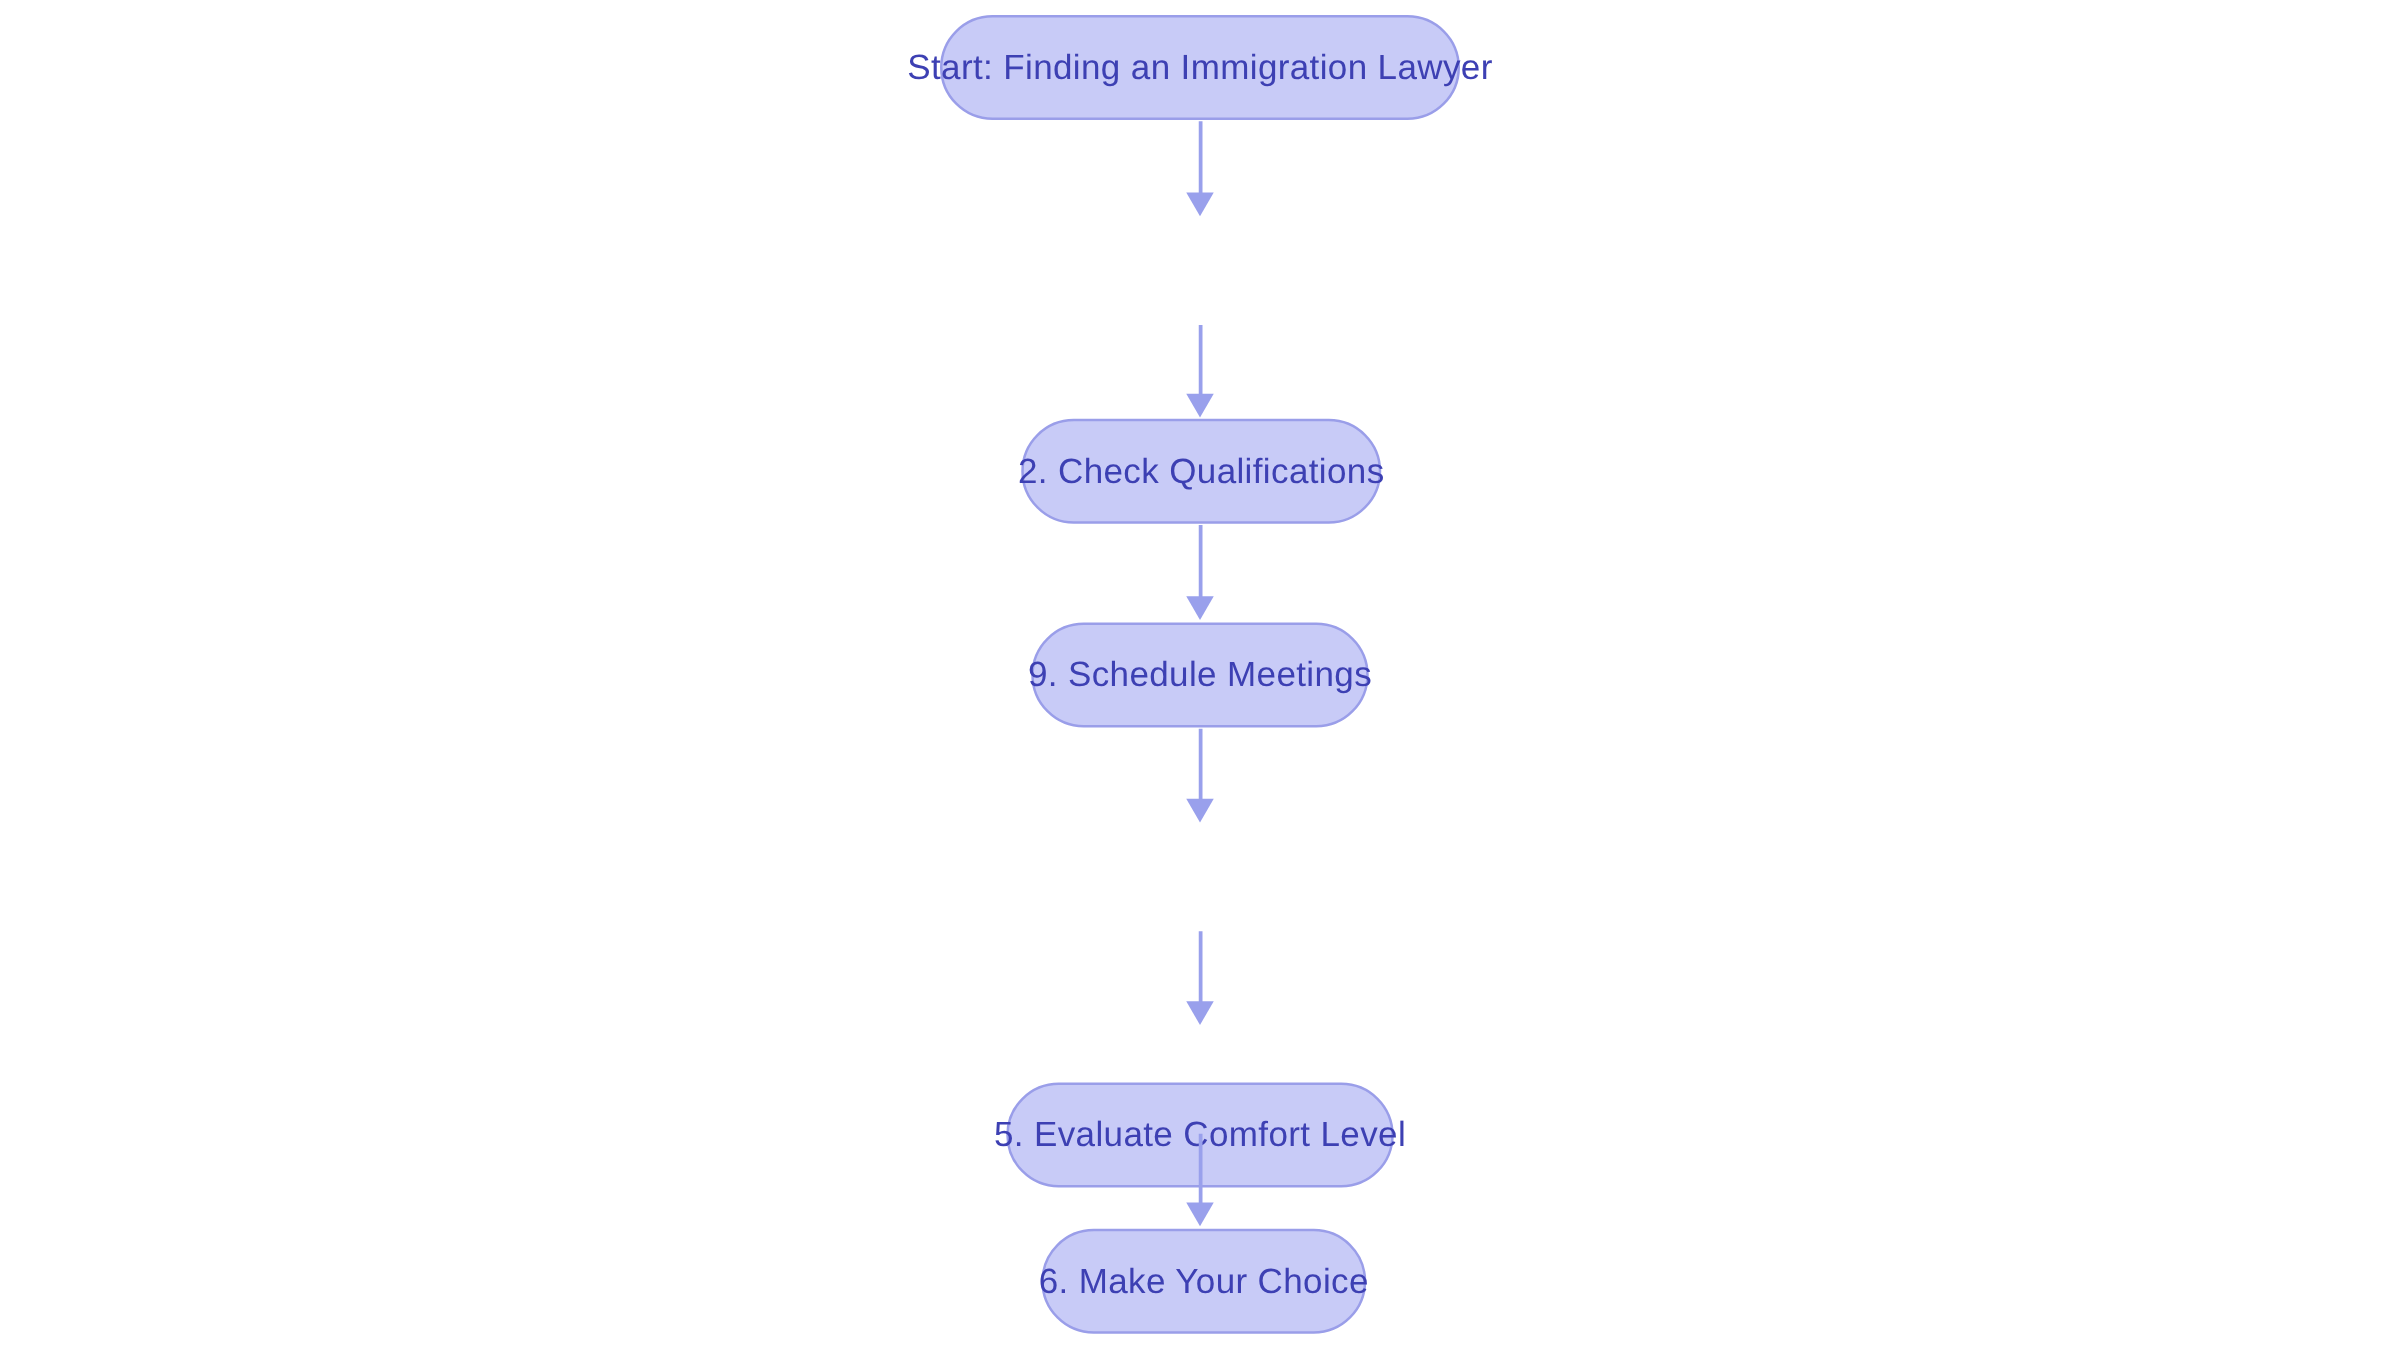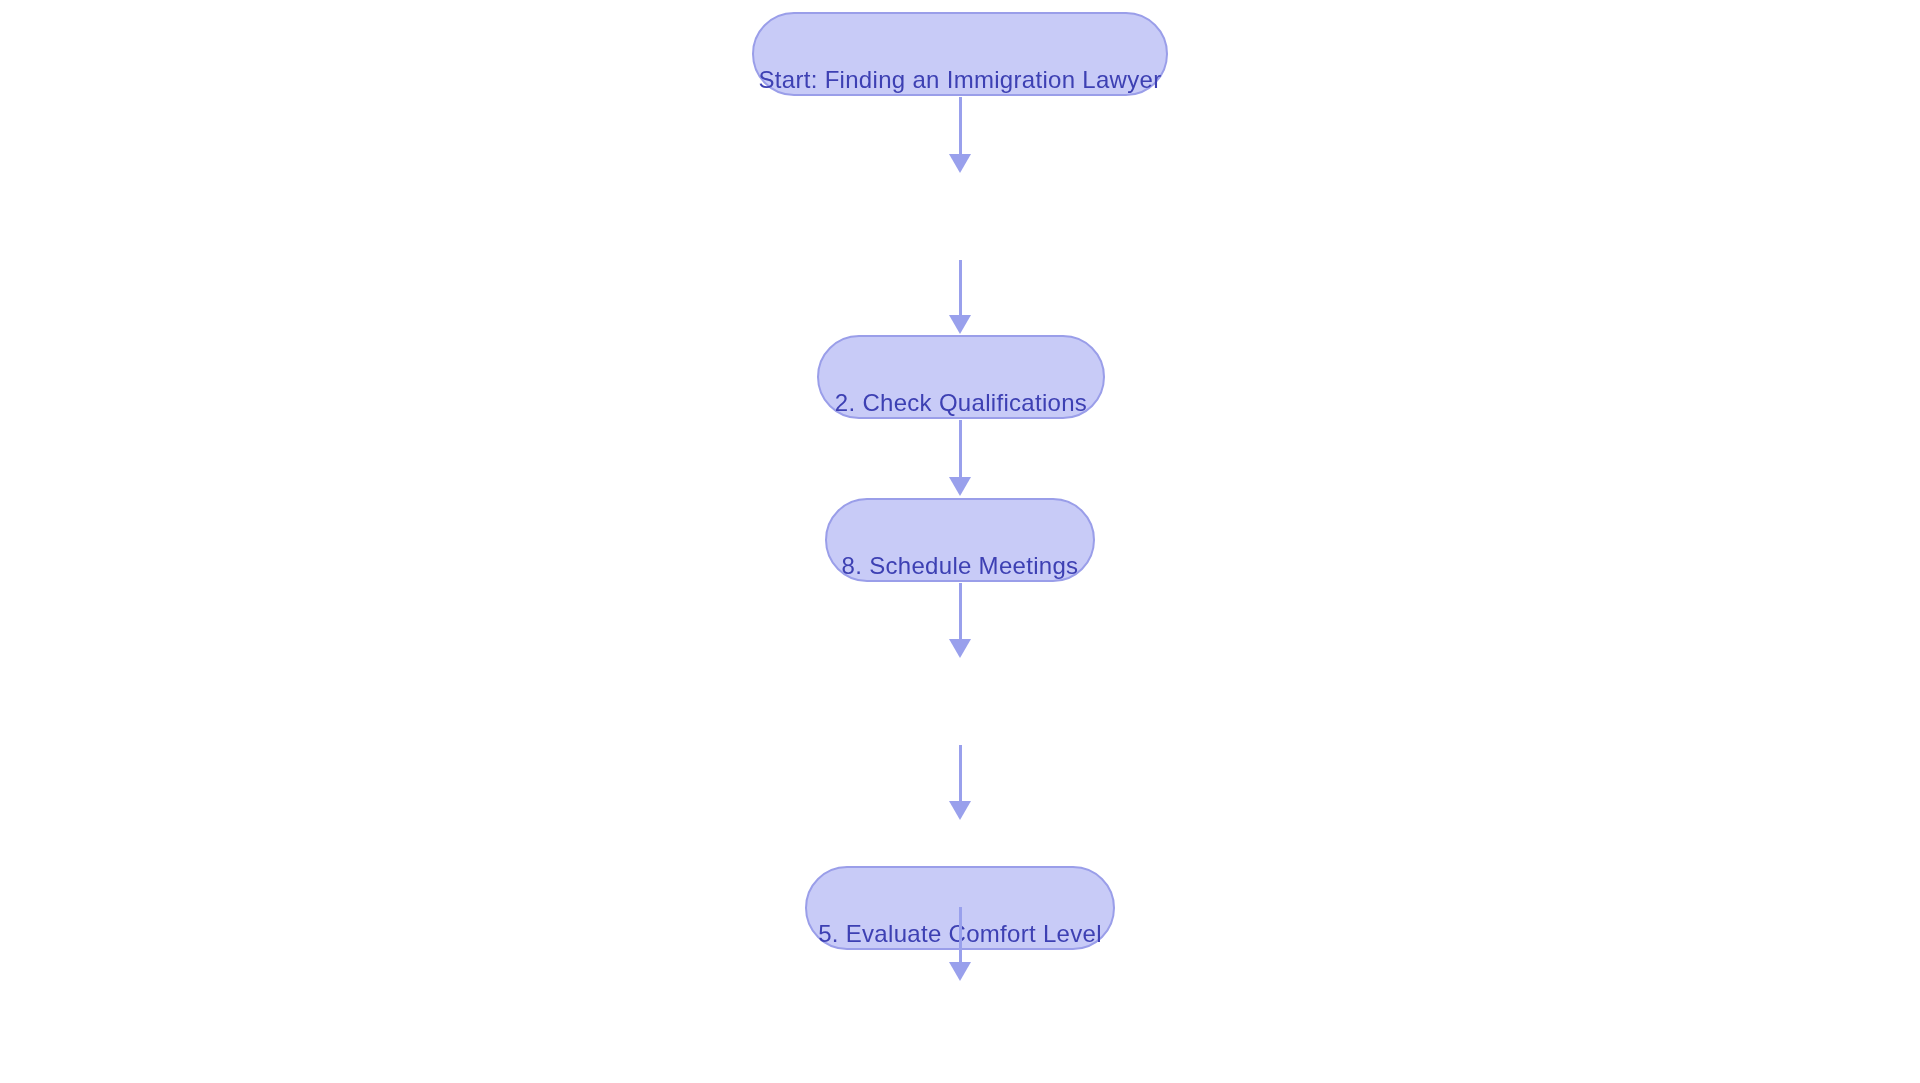--- a/index.html
+++ b/index.html
@@ -24,24 +24,24 @@
     width: 1920px;
     height: 1083px;
   }
   .flow-node {
     position: absolute;
     height: 84px;
     border-radius: 42px;
     background: var(--node-fill);
     border: 2px solid var(--node-border);
     color: var(--node-text);
-    font-size: 24px;
+    font-size: 28px;
     letter-spacing: 0.3px;
     display: flex;
-    align-items: flex-end;
+    align-items: center;
     justify-content: center;
     white-space: nowrap;
     text-align: center;
   }
   .arrow {
     position: absolute;
     width: 24px;
   }
   .arrow .arrow-line {
     position: absolute;
@@ -87,21 +87,21 @@
   <div class="flow-node" style="left:817px; top:335px; width:288px;">
     <span>2. Check Qualifications</span>
   </div>
 
   <div class="arrow" style="left:948px; top:420px; height:76px;">
     <div class="arrow-line"></div>
     <div class="arrow-head"></div>
   </div>
 
   <div class="flow-node" style="left:825px; top:498px; width:270px;">
-    <span>8. Schedule Meetings</span>
+    <span>9. Schedule Meetings</span>
   </div>
 
   <div class="arrow" style="left:948px; top:583px; height:75px;">
     <div class="arrow-line"></div>
     <div class="arrow-head"></div>
   </div>
 
 
   <div class="arrow" style="left:948px; top:745px; height:75px;">
     <div class="arrow-line"></div>
@@ -110,14 +110,17 @@
 
   <div class="flow-node" style="left:805px; top:822px; width:310px;margin-top:44px;">
     <span>5. Evaluate Comfort Level</span>
   </div>
 
   <div class="arrow" style="left:948px; top:907px; height:74px;">
     <div class="arrow-line"></div>
     <div class="arrow-head"></div>
   </div>
 
+  <div class="flow-node" style="left:833px; top:983px; width:260px;">
+    <span>6. Make Your Choice</span>
+  </div>
 
 </div>
 
 </body></html>

